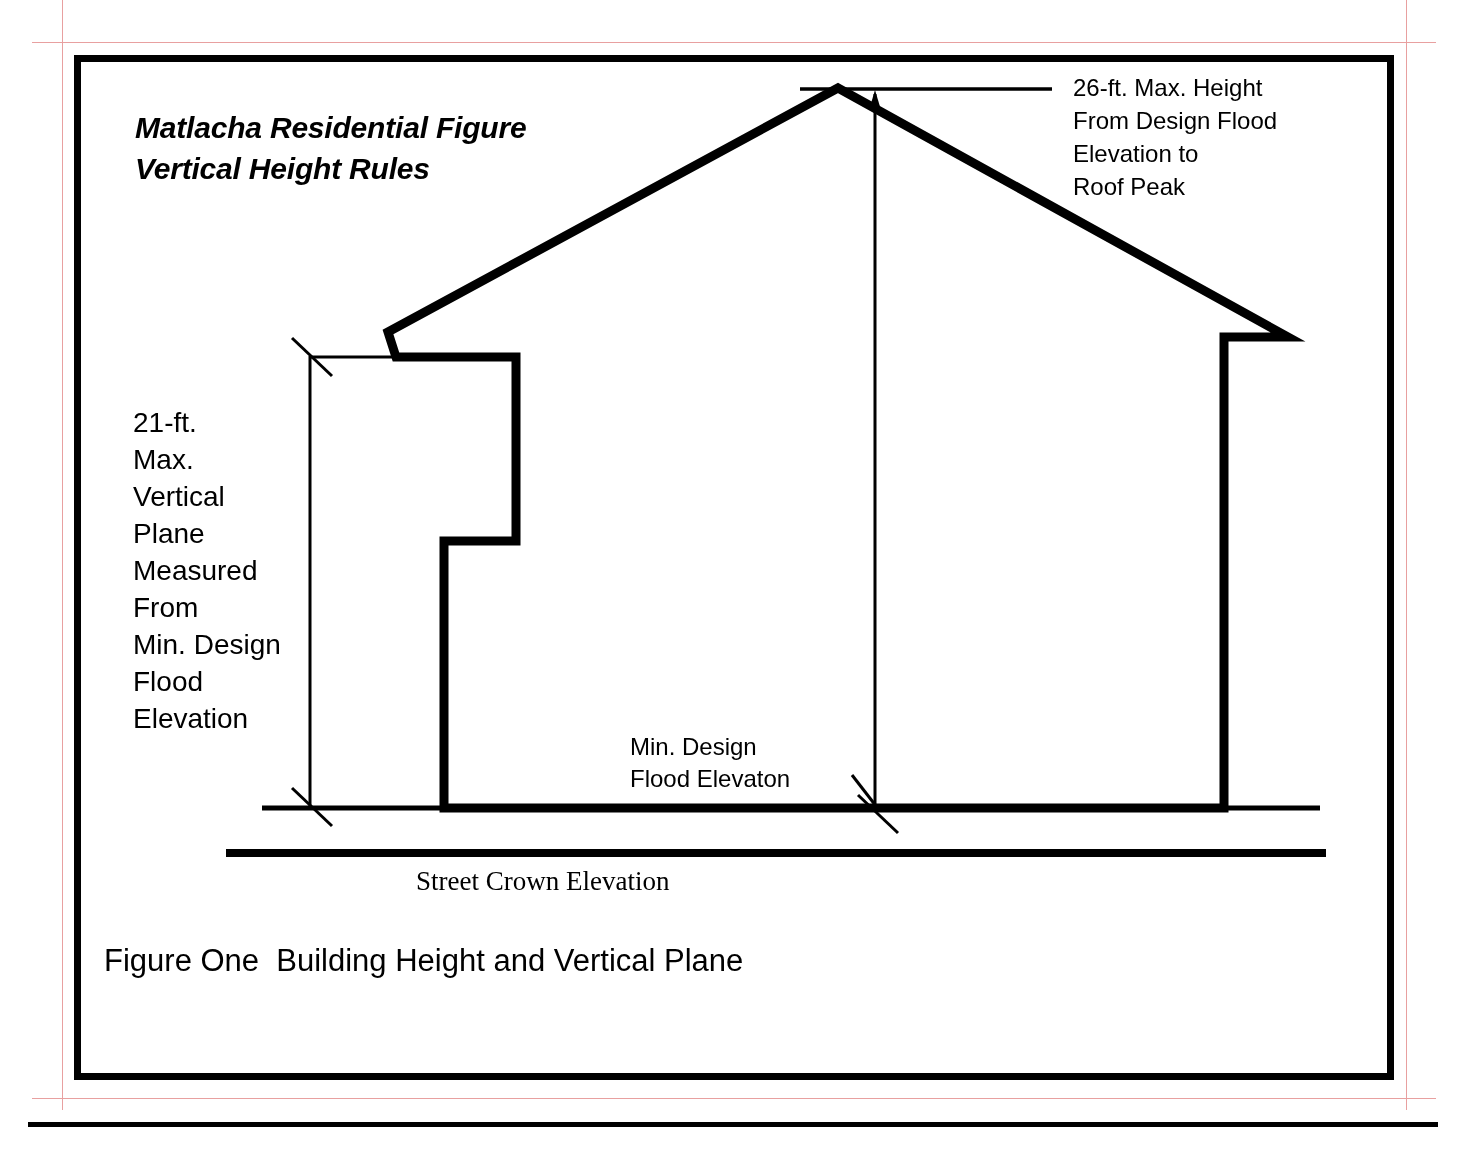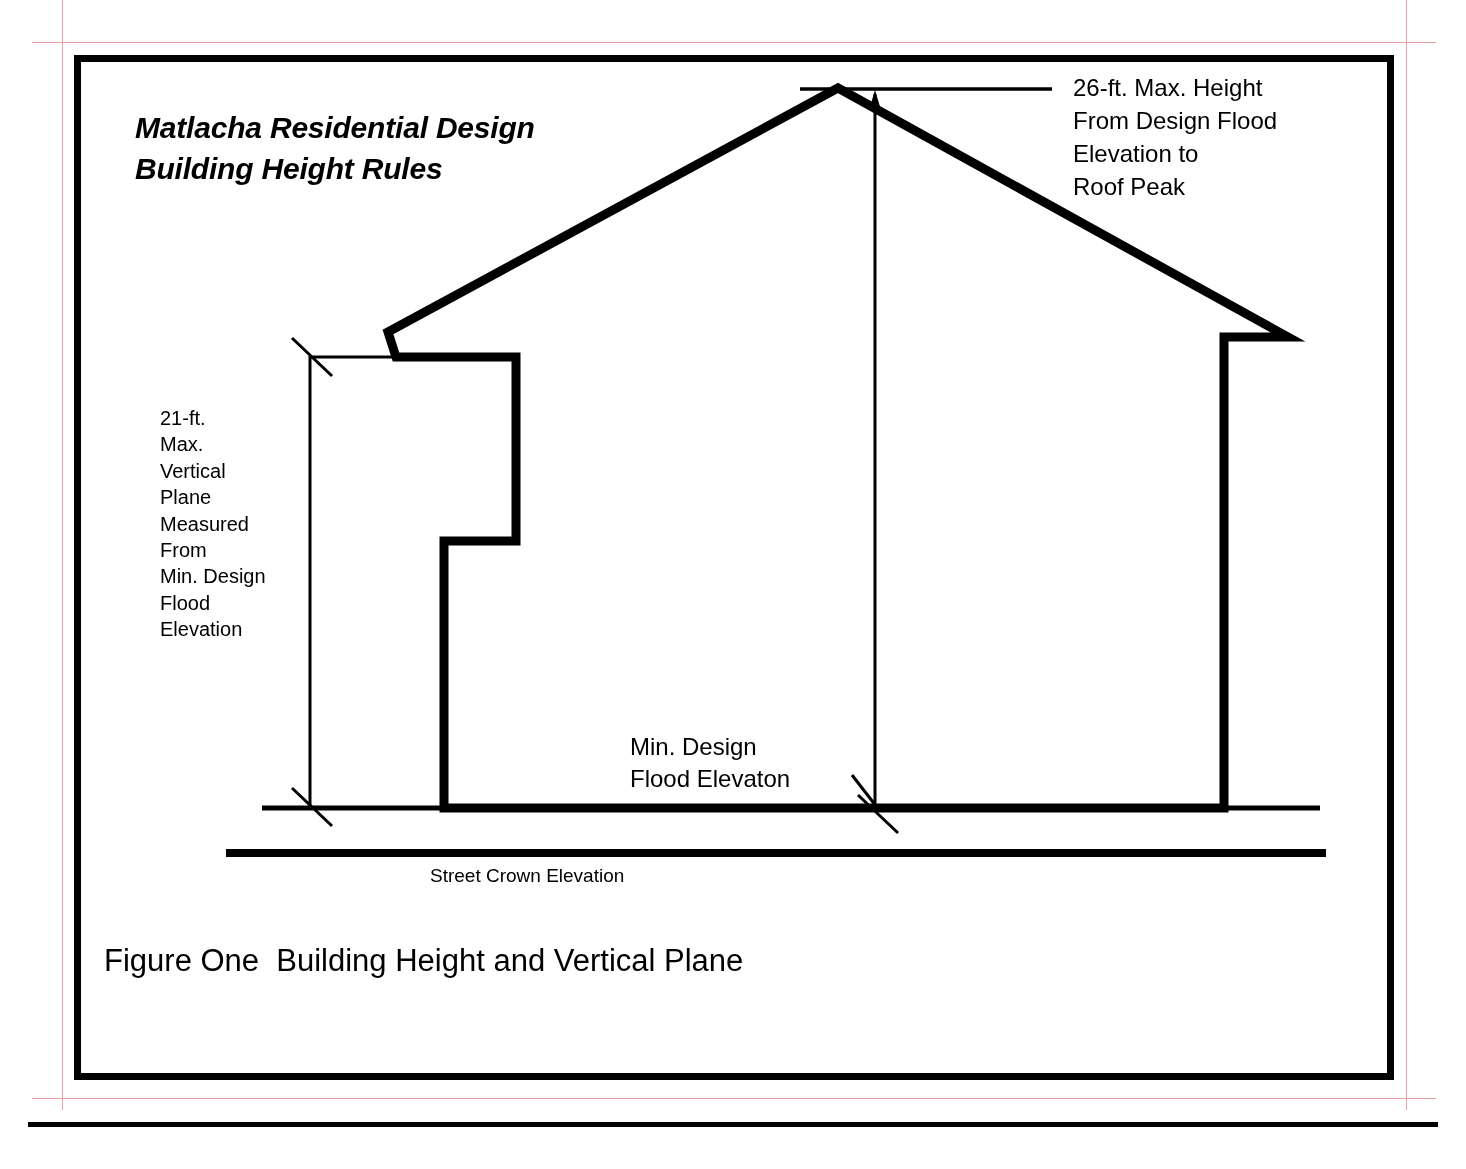--- a/index.html
+++ b/index.html
@@ -73,36 +73,36 @@
   #label-32ft {
     left: 1073px;
     top: 72px;
     font-size: 24px;
     line-height: 1.37;
   }
 
   #label-21ft {
     left: 133px;
     top: 405px;
-    font-size: 20px;
+    font-size: 28px;
     line-height: 1.32;
-    margin-left: 27px;
   }
 
   #label-min-design {
     left: 630px;
     top: 731px;
     font-size: 24px;
     line-height: 1.32;
   }
 
   #label-street-crown {
-    left: 430px;
+    left: 416px;
     top: 864px;
-    font-size: 19px;
+    font-size: 27px;
+    font-family: Liberation Serif, serif;
   }
 
   #figure-caption {
     left: 104px;
     top: 941px;
     font-size: 31px;
   }
 </style>
 </head>
 <body>
@@ -146,21 +146,21 @@
     <line x1="292" y1="338" x2="332" y2="376" stroke="#000000" stroke-width="3"></line>
     <line x1="292" y1="788" x2="332" y2="826" stroke="#000000" stroke-width="3"></line>
 
     <line x1="310" y1="357" x2="400" y2="357" stroke="#000000" stroke-width="3"></line>
 
     <line x1="262" y1="808" x2="1320" y2="808" stroke="#000000" stroke-width="5"></line>
 
     <line x1="226" y1="853" x2="1326" y2="853" stroke="#000000" stroke-width="8"></line>
   </svg>
 
-  <div class="txt" id="title"><span>Matlacha Residential Design</span><br><span>Building Height Rules</span></div>
+  <div class="txt" id="title"><span>Matlacha Residential Figure</span><br><span>Vertical Height Rules</span></div>
 
   <div class="txt" id="label-32ft">26-ft. Max. Height
 From Design Flood
 Elevation to
 Roof Peak</div>
 
   <div class="txt" id="label-21ft">21-ft.
 Max.
 Vertical
 Plane

